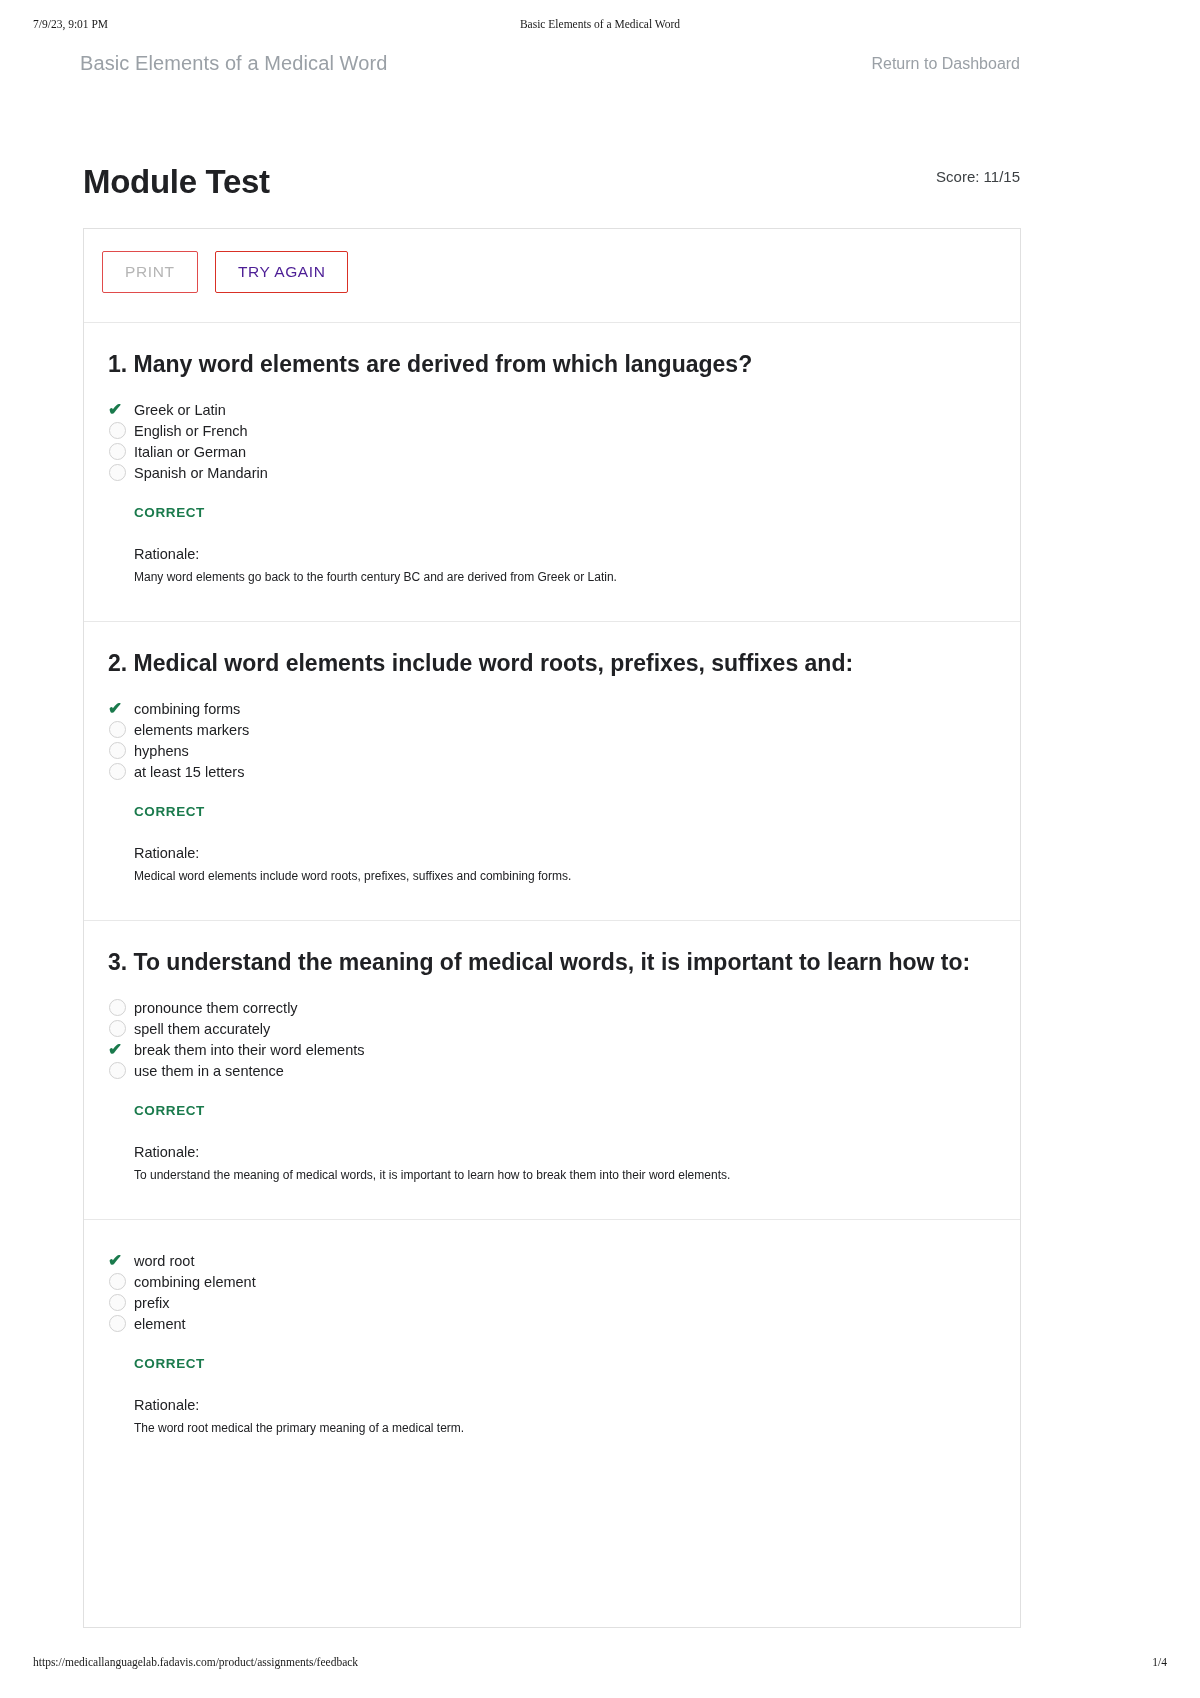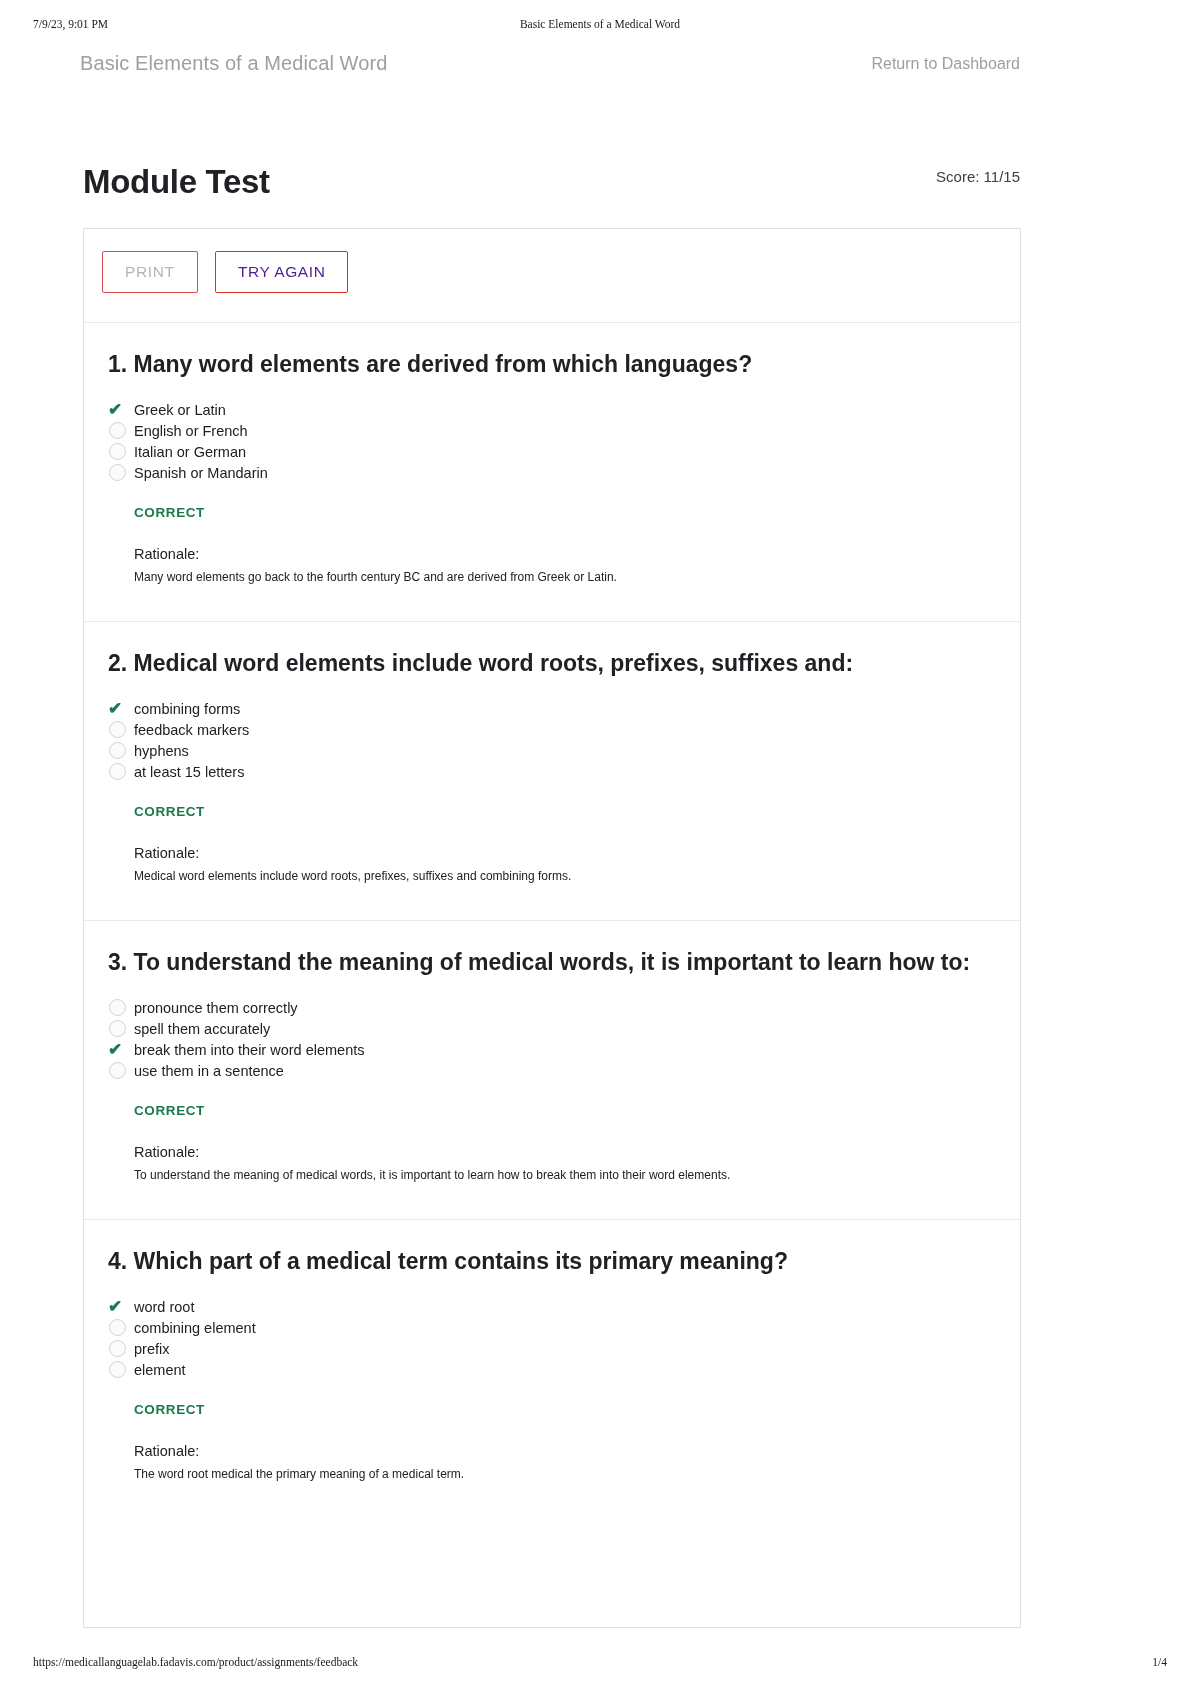--- a/index.html
+++ b/index.html
@@ -275,21 +275,21 @@
           <div class="option">
             <span class="marker">
               <span class="check">✔</span>
             </span>
             <span class="opt-label">combining forms</span>
           </div>
           <div class="option">
             <span class="marker">
               <span class="radio"></span>
             </span>
-            <span class="opt-label">feedback markers</span>
+            <span class="opt-label">elements markers</span>
           </div>
           <div class="option">
             <span class="marker">
               <span class="radio"></span>
             </span>
             <span class="opt-label">hyphens</span>
           </div>
           <div class="option">
             <span class="marker">
               <span class="radio"></span>
@@ -331,21 +331,20 @@
             <span class="opt-label">use them in a sentence</span>
           </div>
         </div>
         <div class="verdict">CORRECT</div>
         <div class="rationale-wrap">
           <div class="rationale-label">Rationale:</div>
           <div class="rationale-text">To understand the meaning of medical words, it is important to learn how to break them into their word elements.</div>
         </div>
       </div>
       <div class="question">
-        <p class="q-text">4. Which part of a medical term contains its primary meaning?</p>
         <div class="options">
           <div class="option">
             <span class="marker">
               <span class="check">✔</span>
             </span>
             <span class="opt-label">word root</span>
           </div>
           <div class="option">
             <span class="marker">
               <span class="radio"></span>

